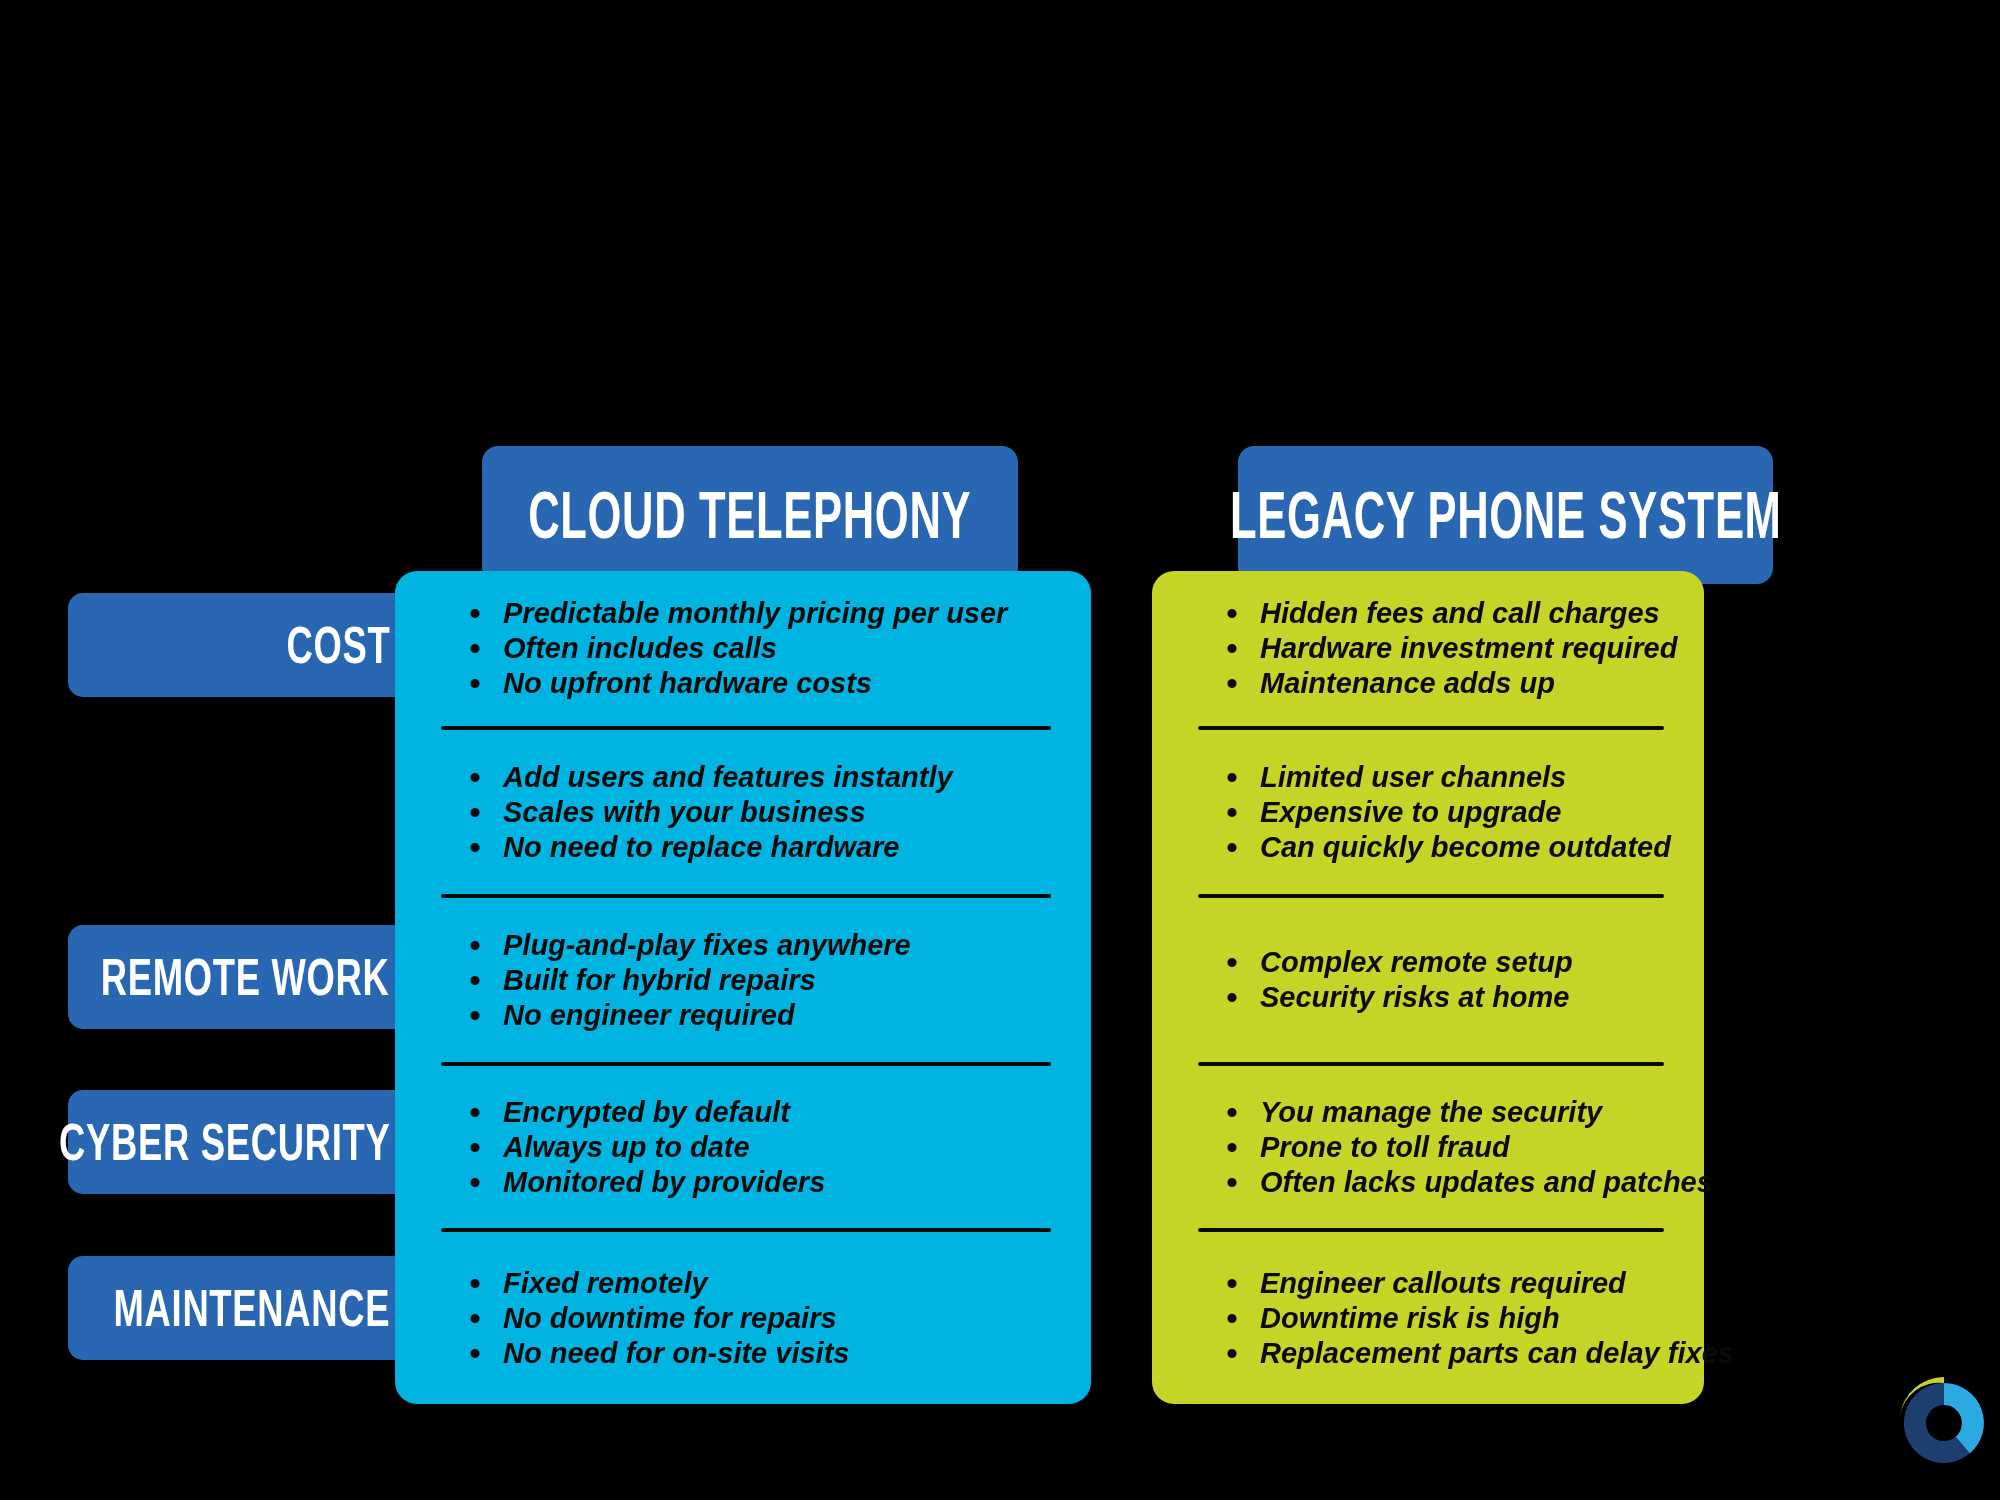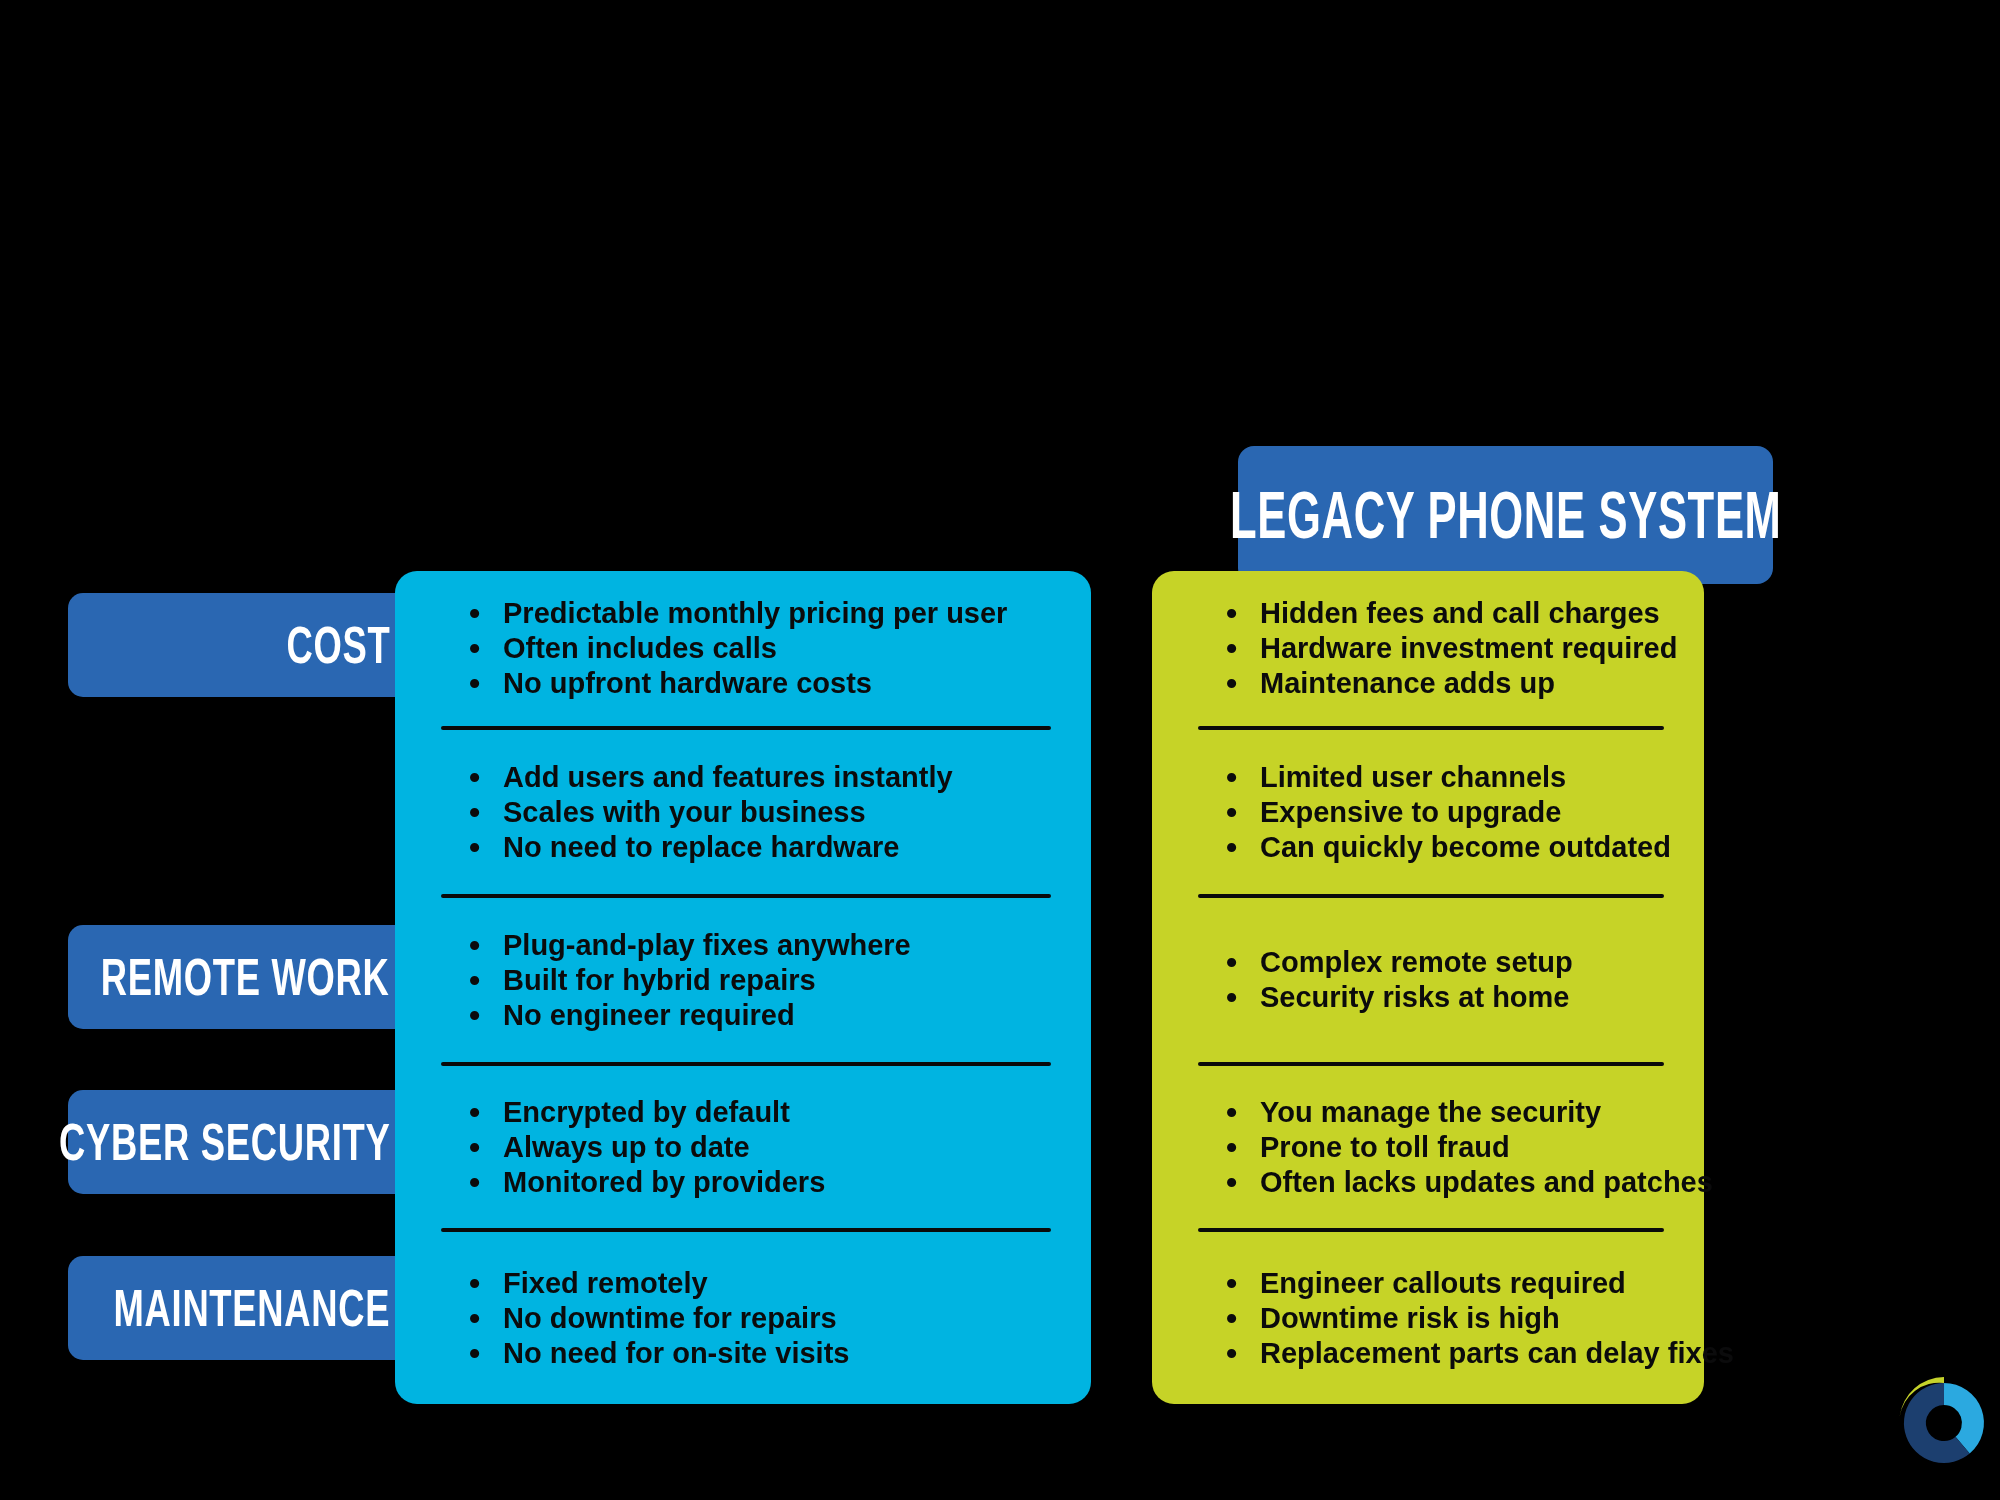--- a/index.html
+++ b/index.html
@@ -23,21 +23,21 @@
     position:absolute;left:52px;width:348px;height:104px;background:#2a67b2;border-radius:15px;
     display:flex;align-items:center;justify-content:flex-end;z-index:1;padding:0;box-sizing:border-box;margin-left:16px;
   }
   .row-label .lb-text{
     color:#ffffff;font-weight:bold;font-size:52px;letter-spacing:1px;white-space:nowrap;
     display:inline-block;transform:scaleX(0.70);transform-origin:100% 50%;margin-right:26px;
   }
   
   .panel{
     position:absolute;top:571px;height:833px;border-radius:22px;z-index:2;
-    display:flex;flex-direction:column;box-sizing:border-box;
+    display:flex;flex-direction:column;box-sizing:border-box;font-style:italic;
   }
   #panel-cloud{left:395px;width:696px;background:#00b4e1;}
   #panel-legacy{left:1152px;width:552px;background:#c6d327;}
   .cell{
     display:flex;flex-direction:column;justify-content:center;
     padding-left:56px;padding-right:10px;box-sizing:border-box;
   }
   .cell ul{list-style:none;margin:0;padding:0;}
   .cell li{
     position:relative;padding-left:52px;color:#0b0b0c;font-weight:bold;
@@ -50,20 +50,23 @@
   .c1{height:155px;} .c2{height:164px;} .c3{height:164px;} .c4{height:162px;} .c5{height:172px;}
   .divider{height:4px;background:#0a0a0a;margin-left:46px;margin-right:40px;border-radius:2px;}
   
   #logo{position:absolute;left:1892px;top:1370px;width:100px;height:100px;z-index:3;}
 </style>
 </head>
 <body>
 
 <div class="stage">
 
+  <div class="col-header" id="hdr-cloud">
+    <span class="hd-text">CLOUD TELEPHONY</span>
+  </div>
   <div class="col-header" id="hdr-legacy">
     <span class="hd-text">LEGACY PHONE SYSTEM</span>
   </div>
 
   <div class="row-label" style="top:593px">
     <span class="lb-text">COST</span>
   </div>
   <div class="row-label" style="top:925px">
     <span class="lb-text">REMOTE WORK</span>
   </div>

